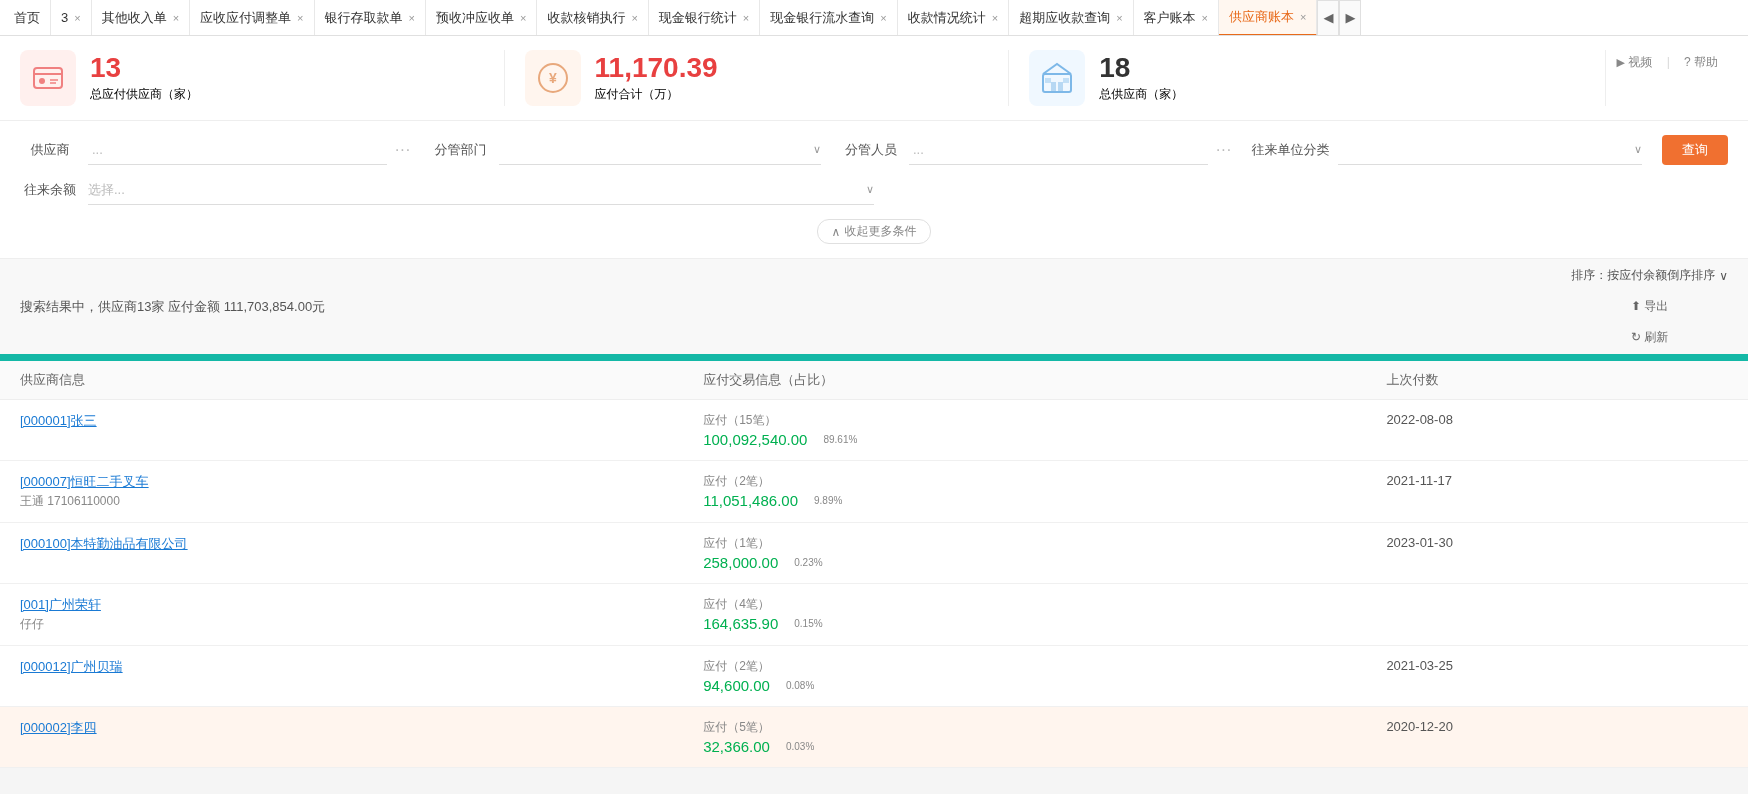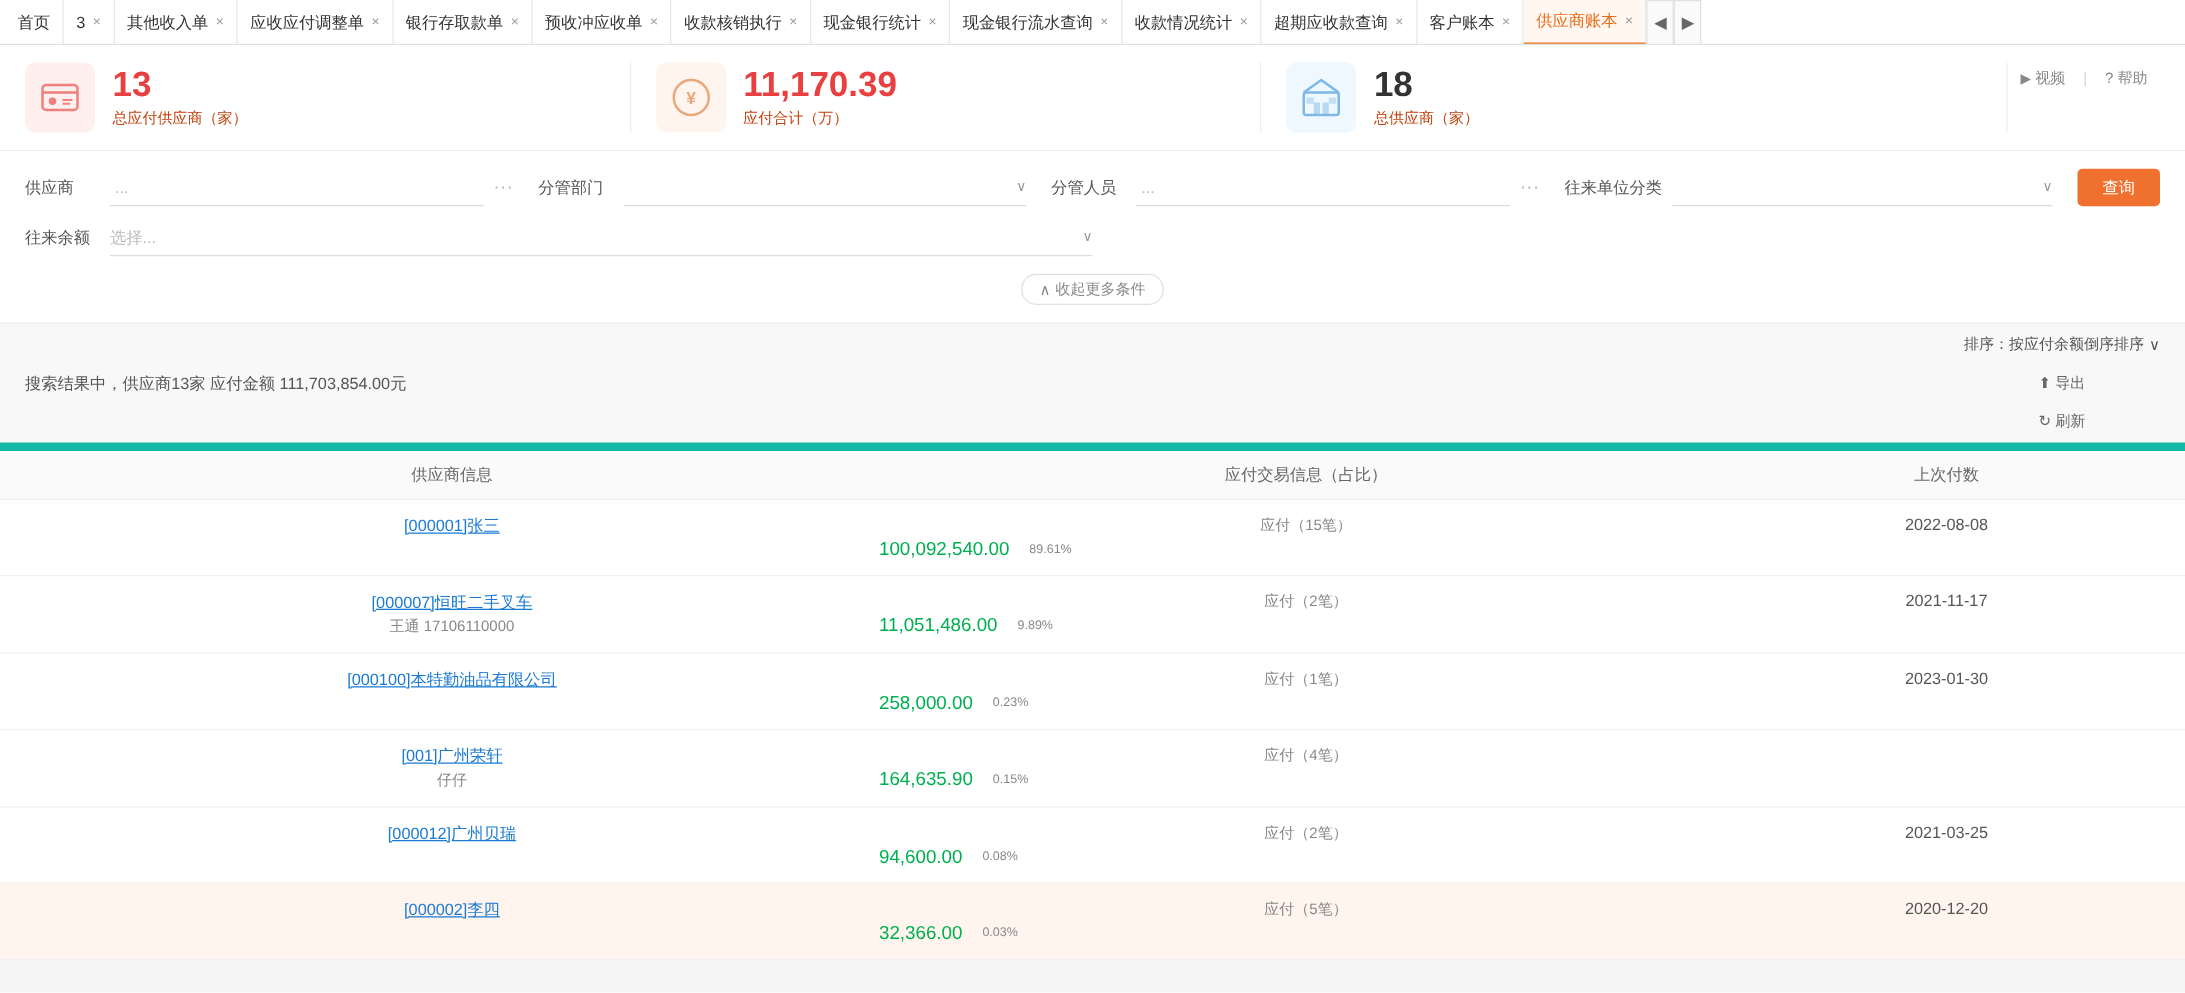--- a/index.html
+++ b/index.html
@@ -77,21 +77,21 @@
     .icon-peach { background: #fff5ee; color: #e8a87c; }
     .icon-blue { background: #f0f8ff; color: #7db8e8; }
     .summary-text .big-num {
       font-size: 28px;
       font-weight: bold;
       color: #e84040;
       line-height: 1;
     }
     .summary-text .label {
       font-size: 12px;
-      color: #c2410c;
+      color: #000000;
       margin-top: 4px;
     }
     .top-right-links {
       display: flex;
       align-items: flex-start;
       gap: 10px;
       font-size: 12px;
       color: #888;
       padding: 4px 10px;
       white-space: nowrap;
@@ -114,20 +114,21 @@
       display: flex;
       align-items: center;
       gap: 8px;
       flex: 1;
     }
     .filter-label {
       font-size: 13px;
       color: #555;
       white-space: nowrap;
       min-width: 60px;
+      text-align: center;
     }
     .filter-input {
       flex: 1;
       height: 30px;
       border: none;
       border-bottom: 1px solid #ddd;
       outline: none;
       font-size: 13px;
       color: #333;
       background: transparent;
@@ -205,21 +206,20 @@
       gap: 4px;
       cursor: pointer;
       color: #555;
       font-size: 12px;
     }
 
     
     .data-table {
       background: #fff;
       width: 100%;
-      text-align: center;
     }
     .table-header {
       display: grid;
       grid-template-columns: 2fr 2fr 1fr;
       padding: 10px 20px;
       background: #fafafa;
       border-bottom: 1px solid #eee;
       font-size: 13px;
       color: #666;
       font-weight: 500;

